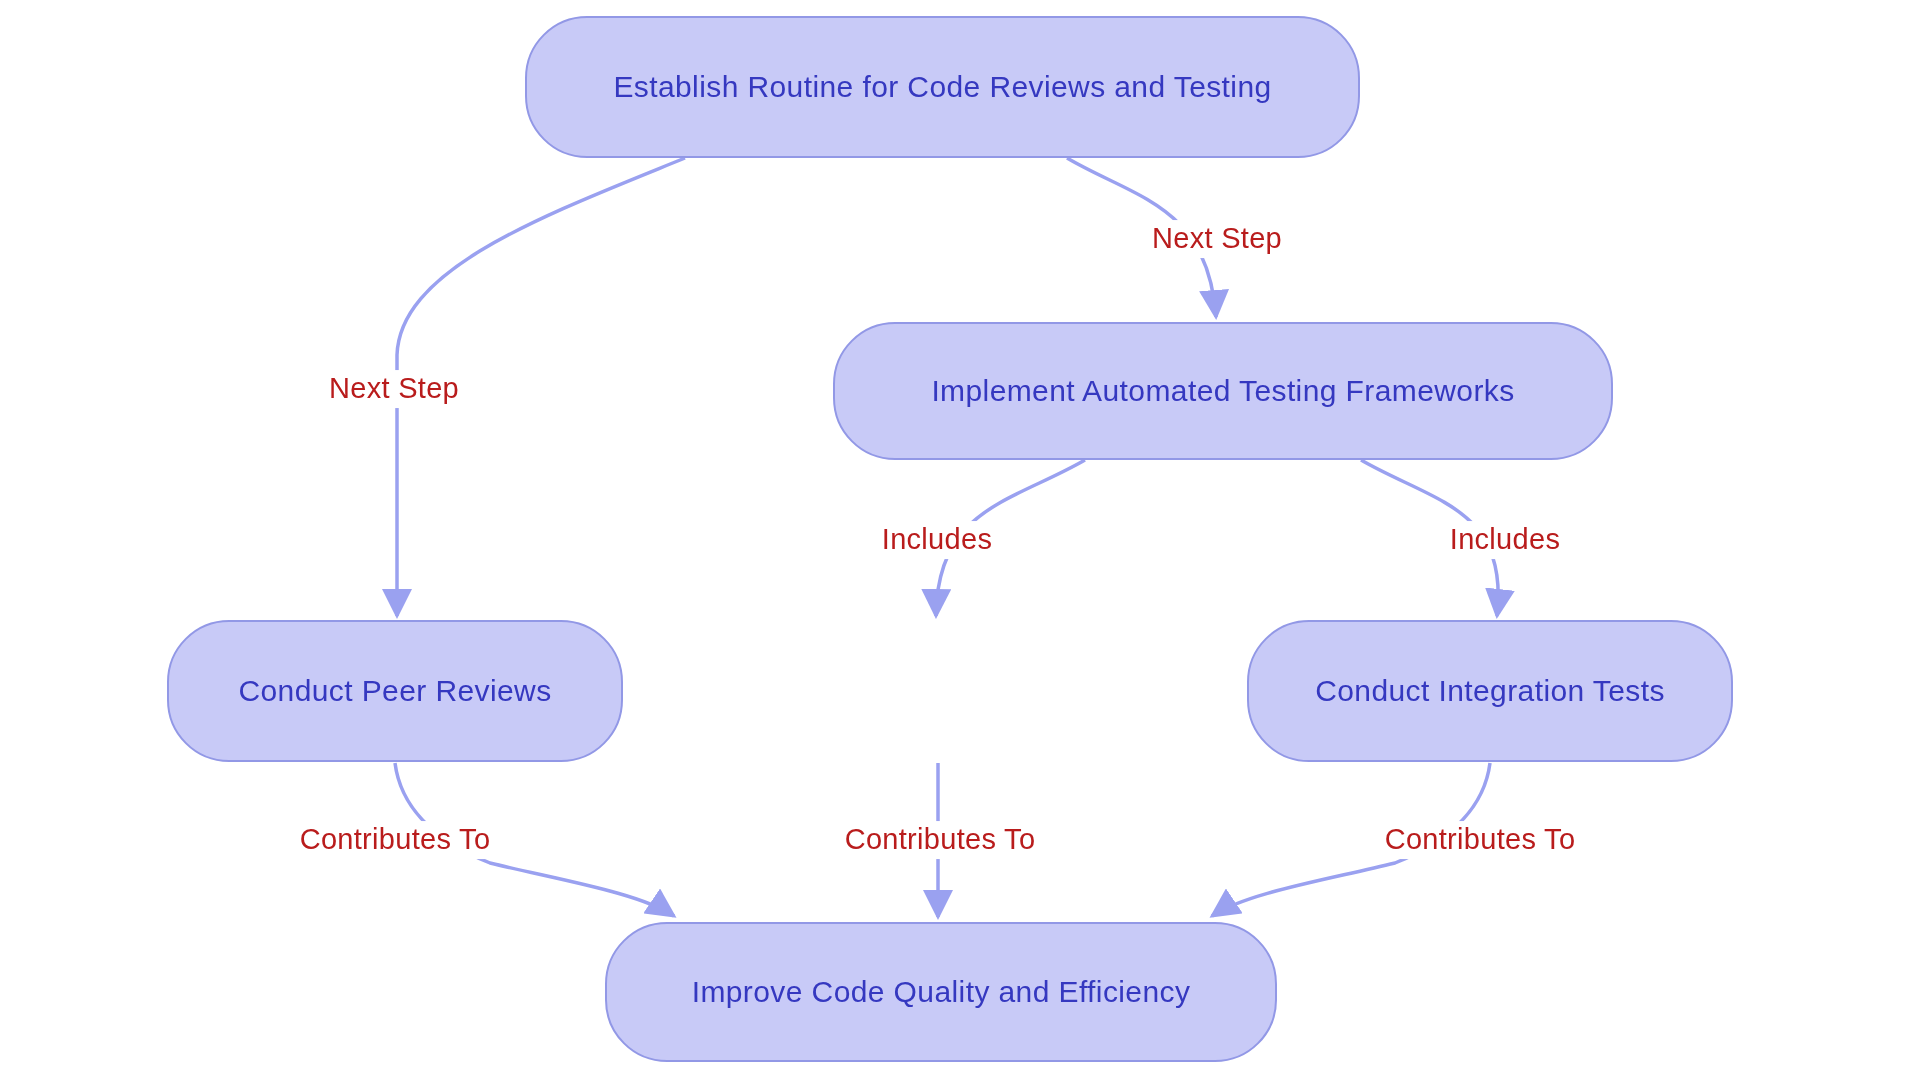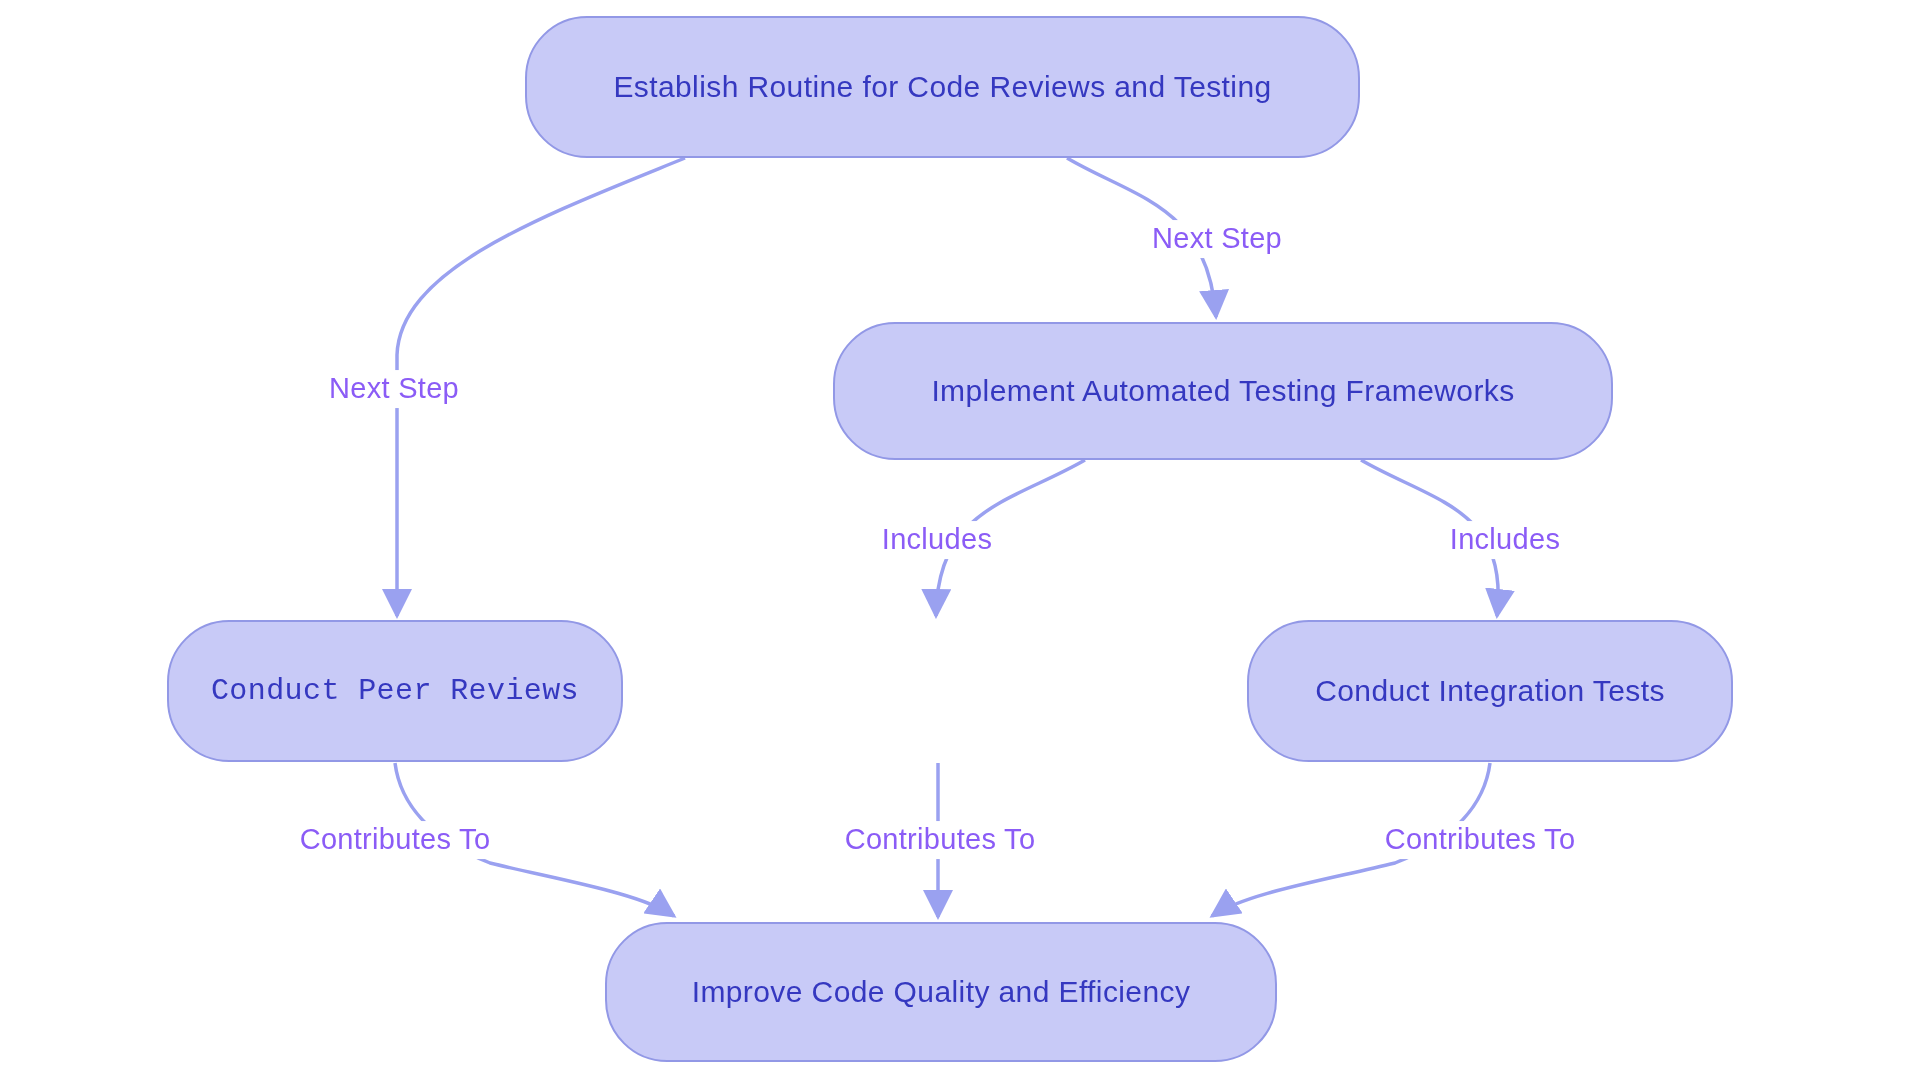--- a/index.html
+++ b/index.html
@@ -39,31 +39,31 @@
     text-align: center;
     color: #3538c0;
     font-size: 30px;
     letter-spacing: 0.4px;
     padding: 0 30px;
   }
   .edge-label {
     position: absolute;
     transform: translate(-50%, -50%);
     background: #ffffff;
-    color: #8b5cf6;
+    color: #b91c1c;
     font-size: 29px;
     letter-spacing: 0.3px;
     padding: 3px 8px;
     white-space: nowrap;
     line-height: 1.1;
   }
   
   .node-establish   { left: 525px;  top: 16px;  width: 835px; height: 142px; }
   .node-implement   { left: 833px;  top: 322px; width: 780px; height: 138px; }
-  .node-peer        { left: 167px;  top: 620px; width: 456px; height: 142px; font-family: Liberation Mono, monospace; }
+  .node-peer        { left: 167px;  top: 620px; width: 456px; height: 142px; }
   .node-unit        { left: 760px;  top: 620px; width: 357px; height: 142px; }
   .node-integration { left: 1247px; top: 620px; width: 486px; height: 142px; }
   .node-improve     { left: 605px;  top: 922px; width: 672px; height: 140px; }
   
   .label-next-1 { left: 394px;  top: 389px; }
   .label-next-2 { left: 1217px; top: 239px; }
   .label-inc-1  { left: 937px;  top: 540px; }
   .label-inc-2  { left: 1505px; top: 540px; }
   .label-con-1  { left: 395px;  top: 840px; }
   .label-con-2  { left: 940px;  top: 840px; }

